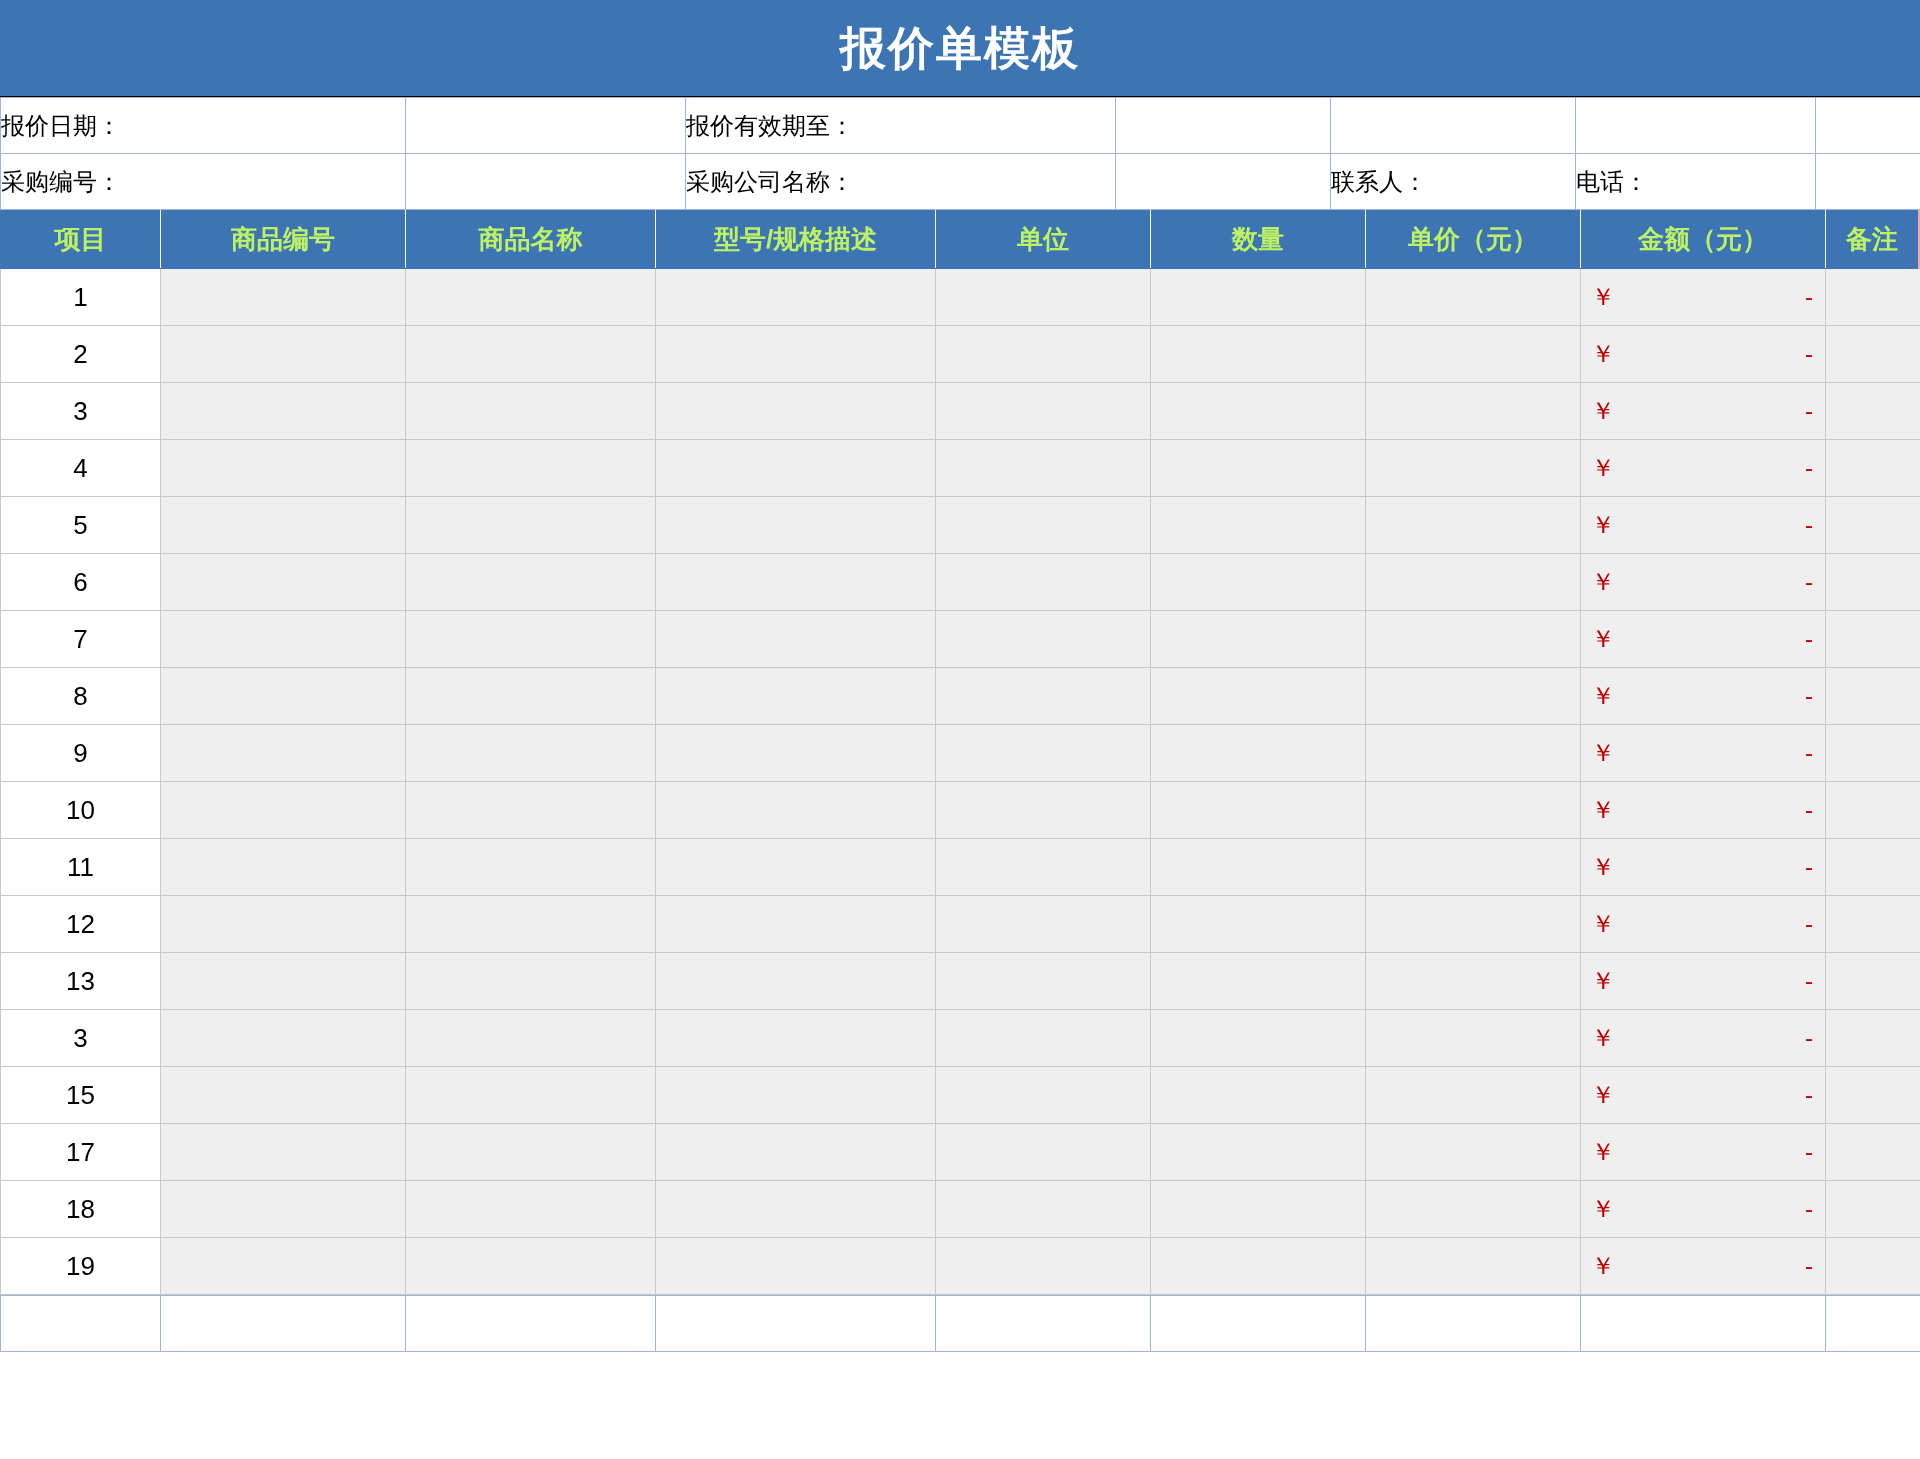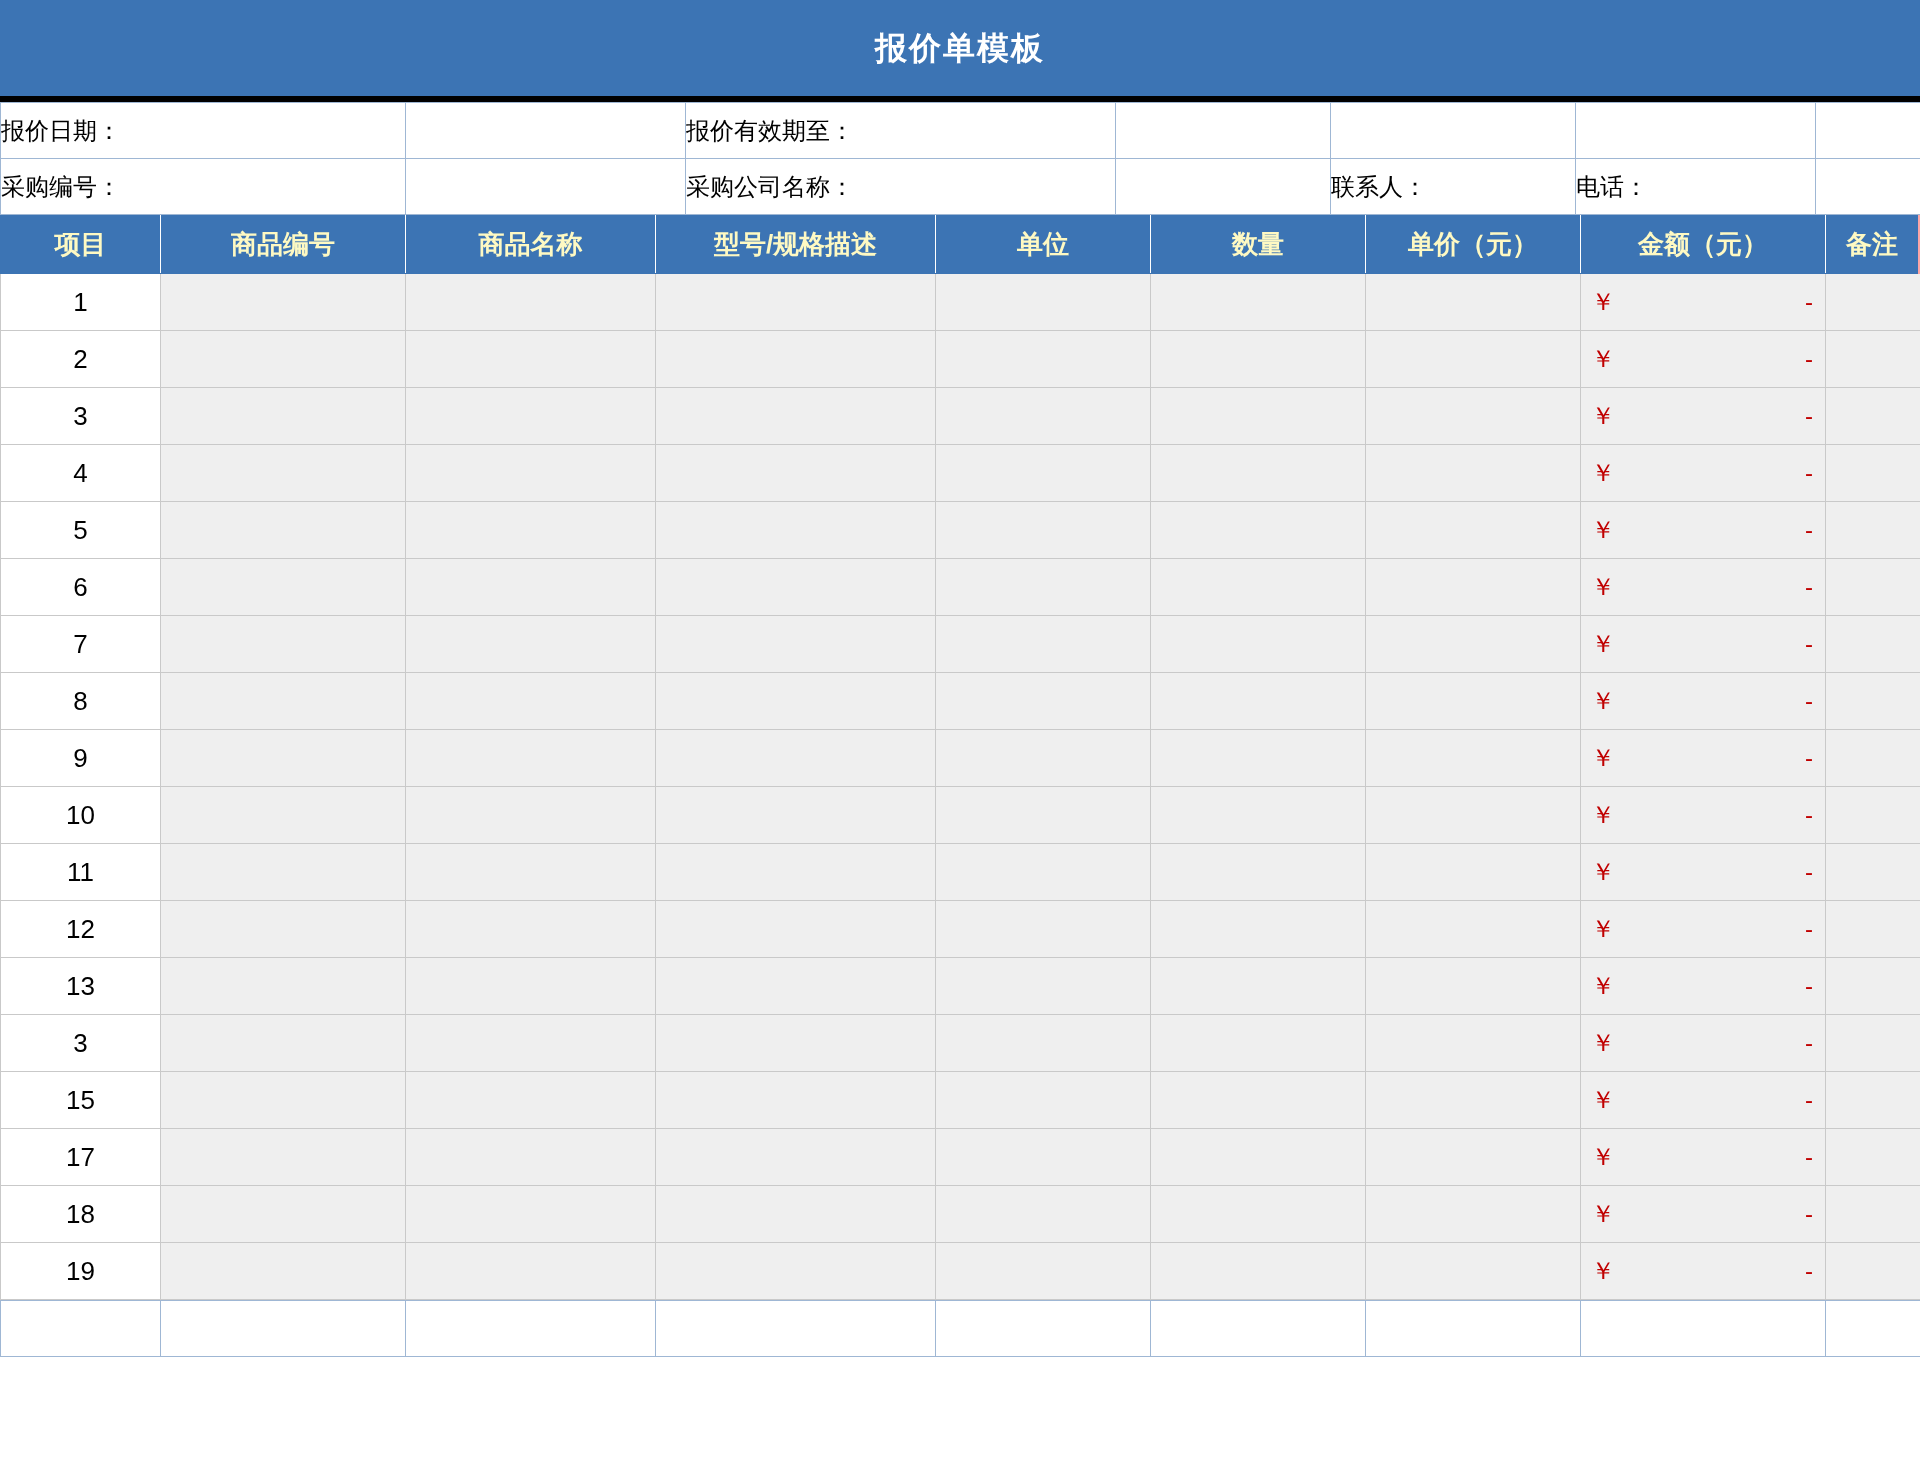--- a/index.html
+++ b/index.html
@@ -12,27 +12,27 @@
     height: 1459px;
     font-family: "Liberation Sans", sans-serif;
   }
   .sheet {
     width: 1920px;
     box-sizing: border-box;
   }
   .title-bar {
     background: #3C74B4;
     color: #ffffff;
-    font-size: 32px;
+    font-size: 46px;
     font-weight: bold;
     text-align: center;
     height: 96px;
     line-height: 96px;
     letter-spacing: 2px;
-    border-bottom: 6px solid #000000;
+    border-bottom: 1px solid #000000;
   }
   table.grid {
     border-collapse: collapse;
     width: 1920px;
     table-layout: fixed;
   }
   table.grid td, table.grid th {
     border: 1px solid #9fb7d4;
     padding: 0;
     font-size: 24px;
@@ -46,21 +46,21 @@
   .info-label {
     padding-left: 12px;
     background: #ffffff;
     text-align: left;
   }
   .info-blank {
     background: #ffffff;
   }
   thead.col-head th {
     background: #3C74B4;
-    color: #fef9c3;
+    color: #bef264;
     font-weight: bold;
     font-size: 26px;
     text-align: center;
     height: 58px;
     border: 1px solid #3C74B4;
     border-right: 1px solid #ffffff;
   }
   thead.col-head th:last-child {
     border-right: 5px solid #fca5a5;
   }

